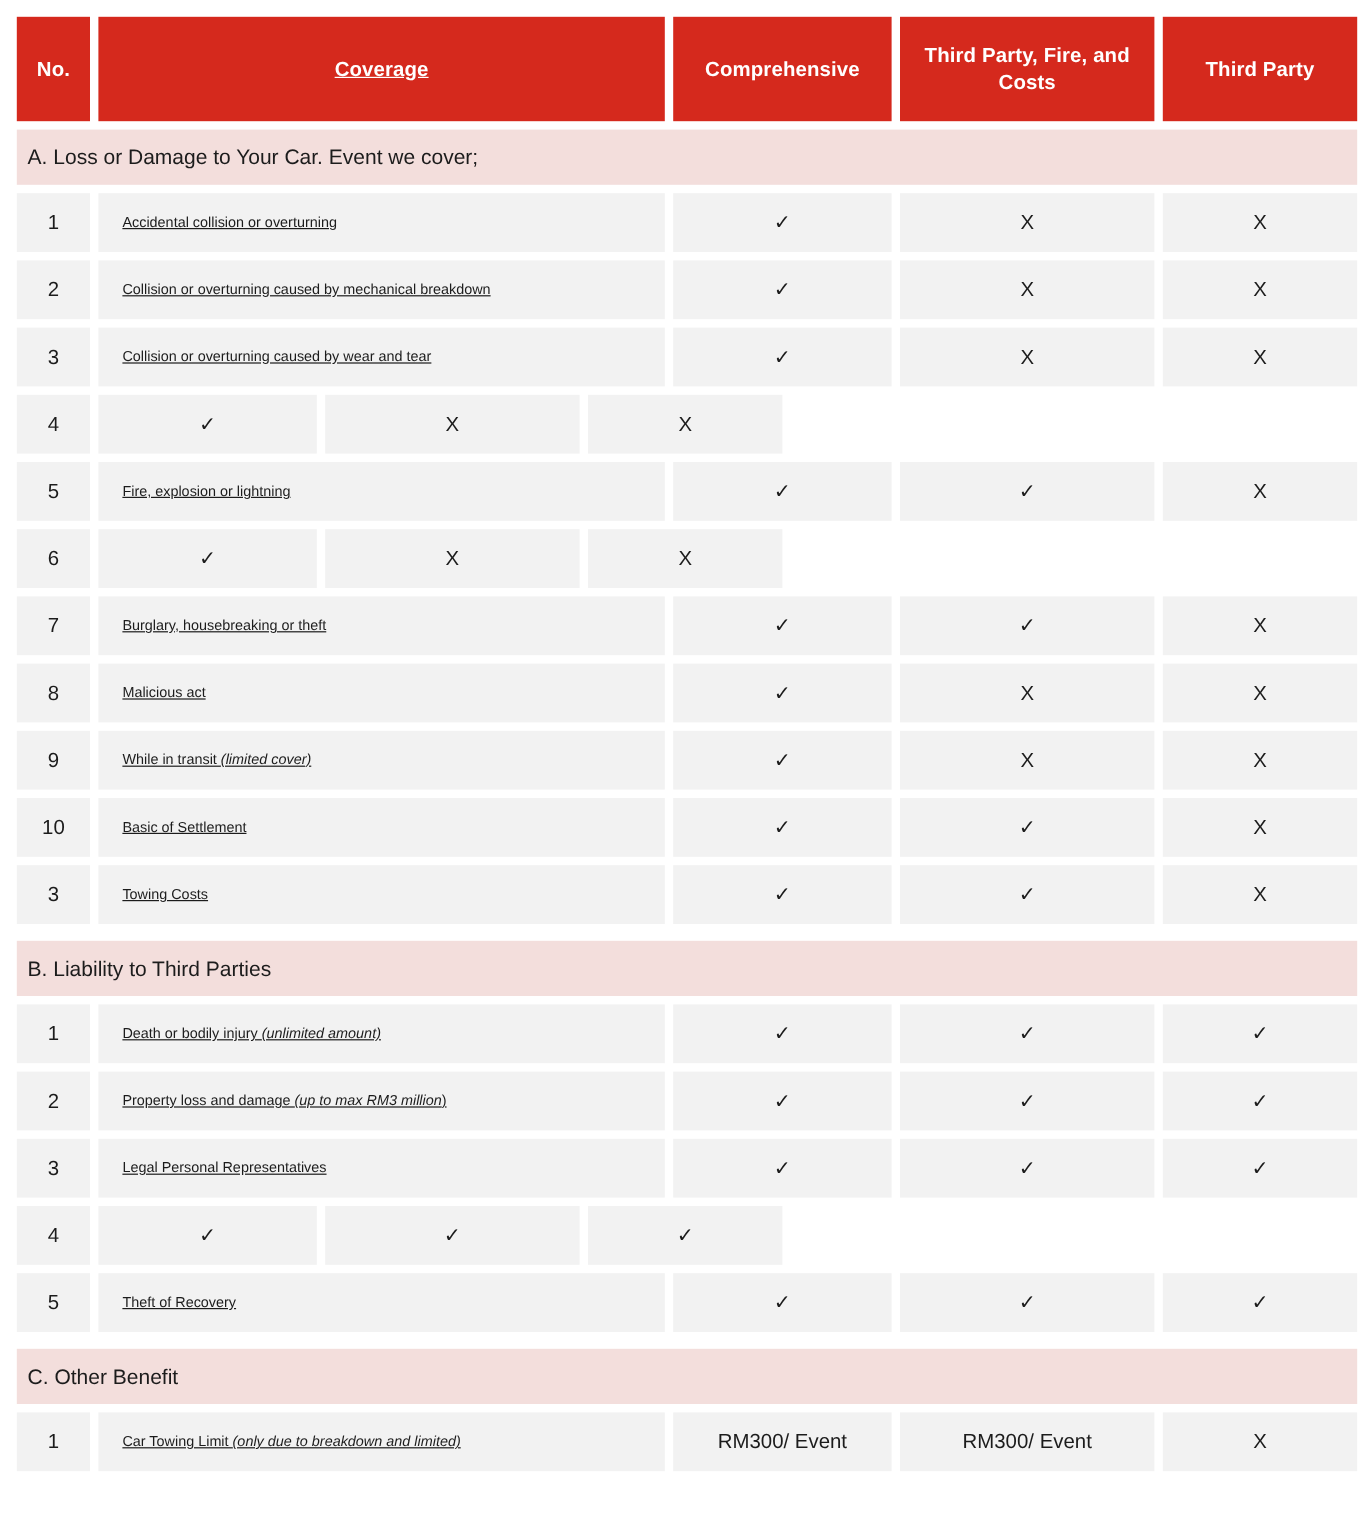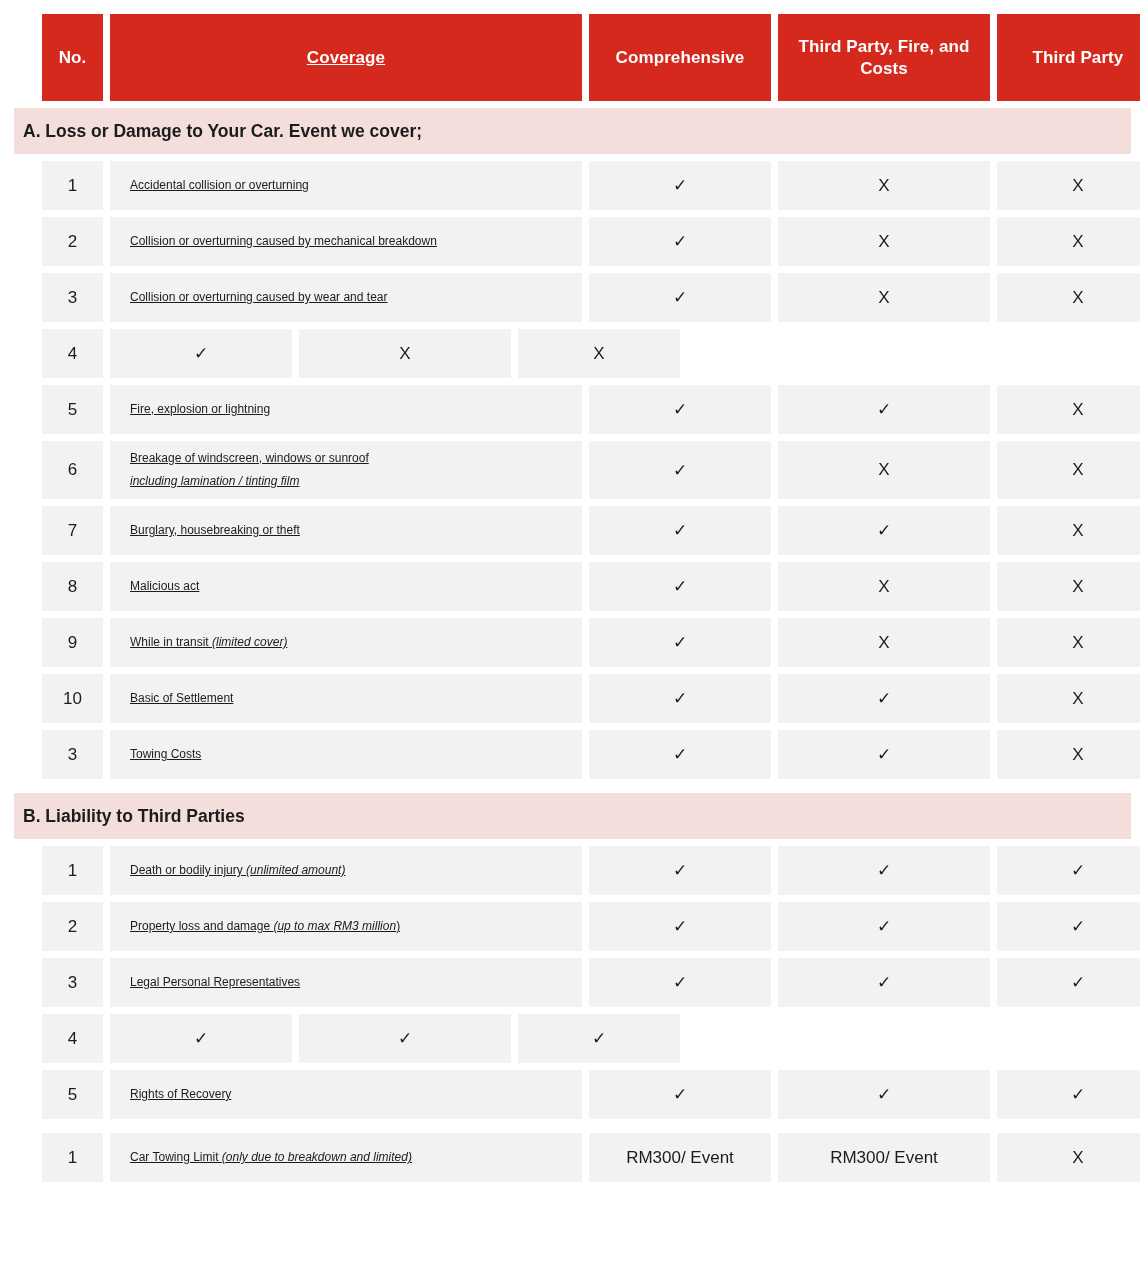--- a/index.html
+++ b/index.html
@@ -15,41 +15,41 @@
     color:var(--ink);
     -webkit-font-smoothing:antialiased;
   }
   .table-wrap{
     padding:14px 9px 0 14px;
     display:flex;flex-direction:column;gap:7px;
   }
   .hrow,.row{display:flex;gap:7px;}
   .cell{background:var(--cellgray);box-sizing:border-box;}
   
-  .c-no{flex:0 0 61px;margin-left:28px;}
+  .c-no{flex:0 0 61px;}
   .c-cov{flex:0 0 472px;text-decoration:underline;}
   .c-comp{flex:0 0 182px;}
   .c-tpft{flex:0 0 212px;}
   .c-tp{flex:0 0 162px;}
   
   .head{
     background:var(--red);color:#ffffff;
     height:87px;
     display:flex;align-items:center;justify-content:center;
     text-align:center;font-weight:bold;font-size:17px;line-height:22px;
     padding:0 14px;letter-spacing:0.1px;
   }
   
   section{display:flex;flex-direction:column;gap:7px;}
   section.spaced{margin-top:7px;}
   .section-band{
     background:var(--pink);
     height:46px;flex:0 0 auto;
     display:flex;align-items:center;
-    font-weight:bold;font-size:17.5px;
+    font-weight:normal;font-size:17.5px;
     padding:0 0 0 9px;
   }
   .rows{display:flex;flex-direction:column;gap:7px;}
   .row .cell{min-height:49px;}
   .no-cell{
     display:flex;align-items:center;justify-content:center;
     font-size:17px;
   }
   .cov-cell{
     display:flex;align-items:center;
@@ -119,23 +119,20 @@
     <div class="cell cov-cell c-cov">
               <span class="cov-text"><span>Fire, explosion or lightning</span></span>
             </div>
     <div class="cell val-cell c-comp">✓</div>
     <div class="cell val-cell c-tpft">✓</div>
     <div class="cell val-cell c-tp">X</div>
   </div>
 
   <div class="row">
     <div class="cell no-cell c-no">6</div>
-    <div class="cell cov-cell c-cov">
-              <span class="cov-text"><span>Breakage of windscreen, windows or sunroof</span><br><i>including lamination / tinting film</i></span>
-            </div>
     <div class="cell val-cell c-comp">✓</div>
     <div class="cell val-cell c-tpft">X</div>
     <div class="cell val-cell c-tp">X</div>
   </div>
 
   <div class="row">
     <div class="cell no-cell c-no">7</div>
     <div class="cell cov-cell c-cov">
               <span class="cov-text"><span>Burglary, housebreaking or theft</span></span>
             </div>
@@ -222,30 +219,31 @@
   <div class="row">
     <div class="cell no-cell c-no">4</div>
     <div class="cell val-cell c-comp">✓</div>
     <div class="cell val-cell c-tpft">✓</div>
     <div class="cell val-cell c-tp">✓</div>
   </div>
 
   <div class="row">
     <div class="cell no-cell c-no">5</div>
     <div class="cell cov-cell c-cov">
-              <span class="cov-text"><span>Rights of Recovery</span></span>
+              <span class="cov-text"><span>Theft of Recovery</span></span>
             </div>
     <div class="cell val-cell c-comp">✓</div>
     <div class="cell val-cell c-tpft">✓</div>
     <div class="cell val-cell c-tp">✓</div>
   </div>
 </div>
   </section>
 
   <section class="spaced">
+    <div class="section-band">C. Other Benefit</div>
     <div class="rows">
   <div class="row">
     <div class="cell no-cell c-no">1</div>
     <div class="cell cov-cell c-cov">
               <span class="cov-text"><span>Car Towing Limit </span><i>(only due to breakdown and limited)</i></span>
             </div>
     <div class="cell val-cell c-comp">RM300/ Event</div>
     <div class="cell val-cell c-tpft">RM300/ Event</div>
     <div class="cell val-cell c-tp">X</div>
   </div>

